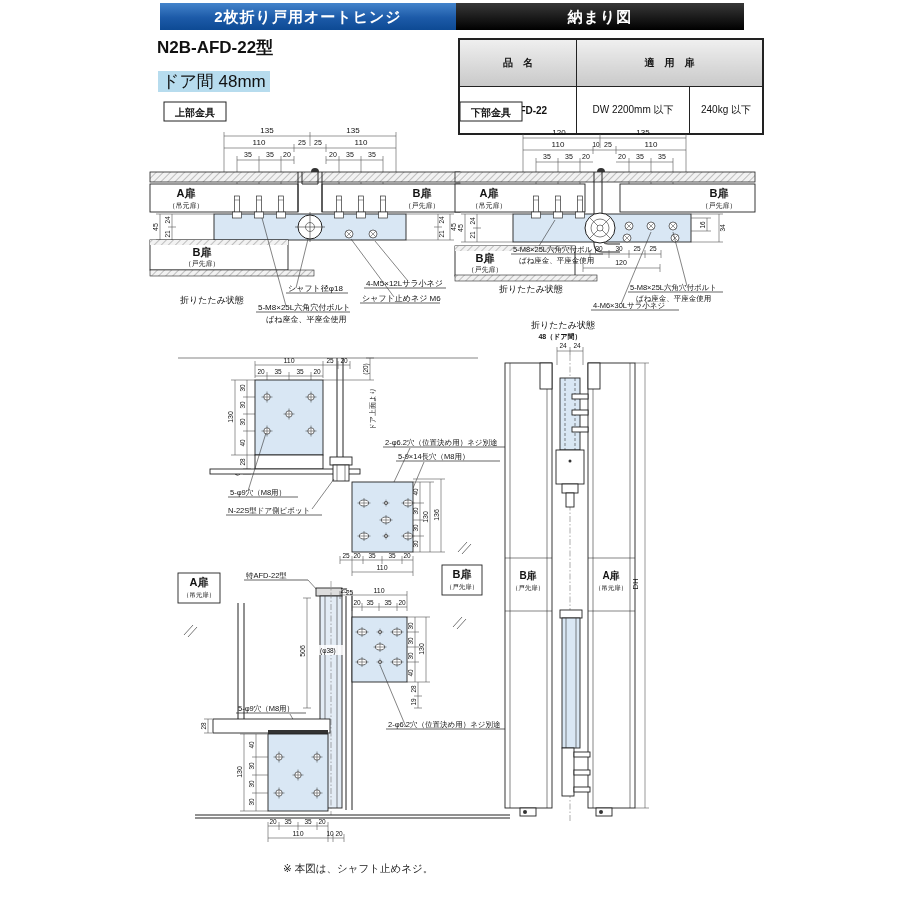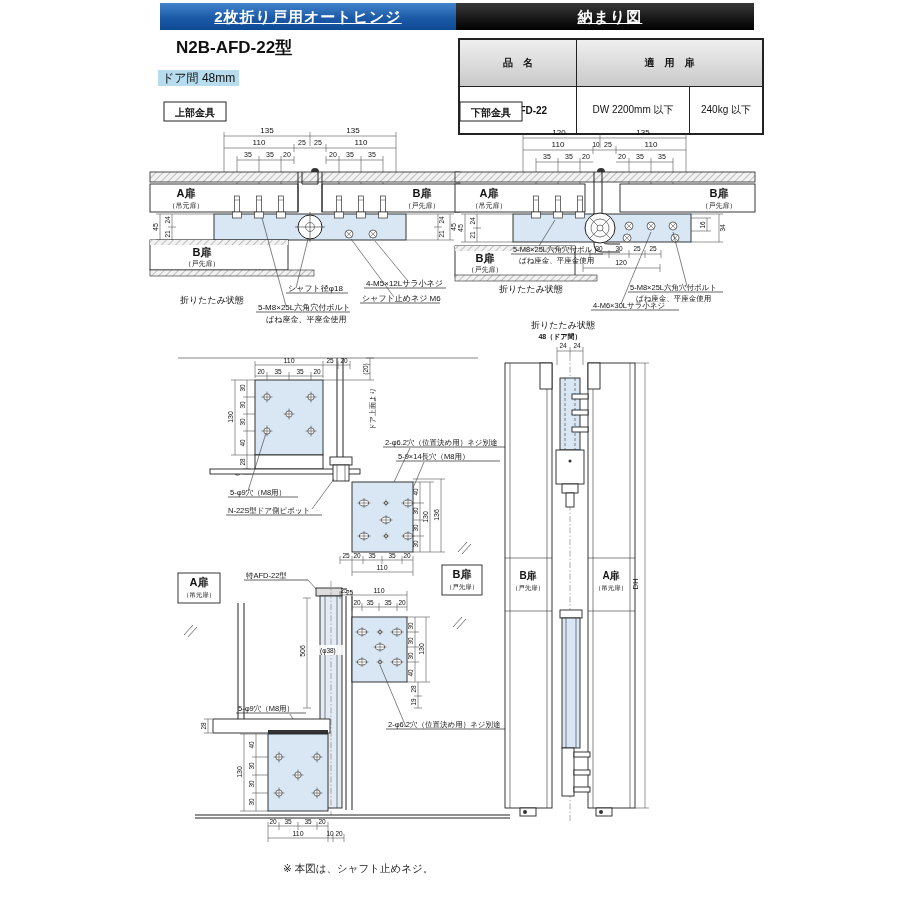--- a/index.html
+++ b/index.html
@@ -1,23 +1,23 @@
 <!DOCTYPE html>
 <html><head>
 <meta charset="utf-8">
 <style>
   html,body{margin:0;padding:0;background:#fff;}
   #page{position:relative;width:900px;height:900px;background:#fff;overflow:hidden;
         font-family:"Liberation Sans","DejaVu Sans",sans-serif;color:#111;}
   .banner{position:absolute;top:3px;height:27px;line-height:27px;text-align:center;
-          color:#fff;font-size:15px;font-weight:bold;letter-spacing:1px;text-decoration:underline;}
+          color:#fff;font-size:15px;font-weight:bold;letter-spacing:1px;}
   .banner.blue{left:160px;width:296px;background:linear-gradient(180deg,#4484cb 0%,#1c5aa8 55%,#0d4a94 100%);}
-  .banner.black{left:456px;width:288px;background:linear-gradient(180deg,#383838 0%,#000 100%);padding-left:10px;}
-  .model{position:absolute;left:176px;top:36px;font-size:17px;font-weight:bold;}
-  .doorgap{position:absolute;left:158px;top:70px;font-size:12px;}
+  .banner.black{left:456px;width:288px;background:linear-gradient(180deg,#383838 0%,#000 100%);}
+  .model{position:absolute;left:157px;top:36px;font-size:17px;font-weight:bold;}
+  .doorgap{position:absolute;left:158px;top:70px;font-size:17px;}
   .doorgap span{background:#b7dcee;padding:1px 4px;}
   table.spec{position:absolute;left:458px;top:38px;border-collapse:collapse;font-size:10px;}
   table.spec th,table.spec td{border:1px solid #222;text-align:center;padding:16px 4px;height:14px;}
   table.spec{border:2px solid #222;}
   table.spec th{background:linear-gradient(180deg,#efefef,#c9c9c9);font-weight:bold;}
   table.spec td.prod{font-weight:bold;}
   .notes{position:absolute;left:283px;top:861px;font-size:10.5px;line-height:15px;color:#222;}
   svg{position:absolute;overflow:visible;}
   svg text{font-family:"Liberation Sans","DejaVu Sans",sans-serif;fill:#111;}
   .t65{font-size:6.5px}.t7{font-size:7px}.t75{font-size:7.5px}.t8{font-size:8px}

